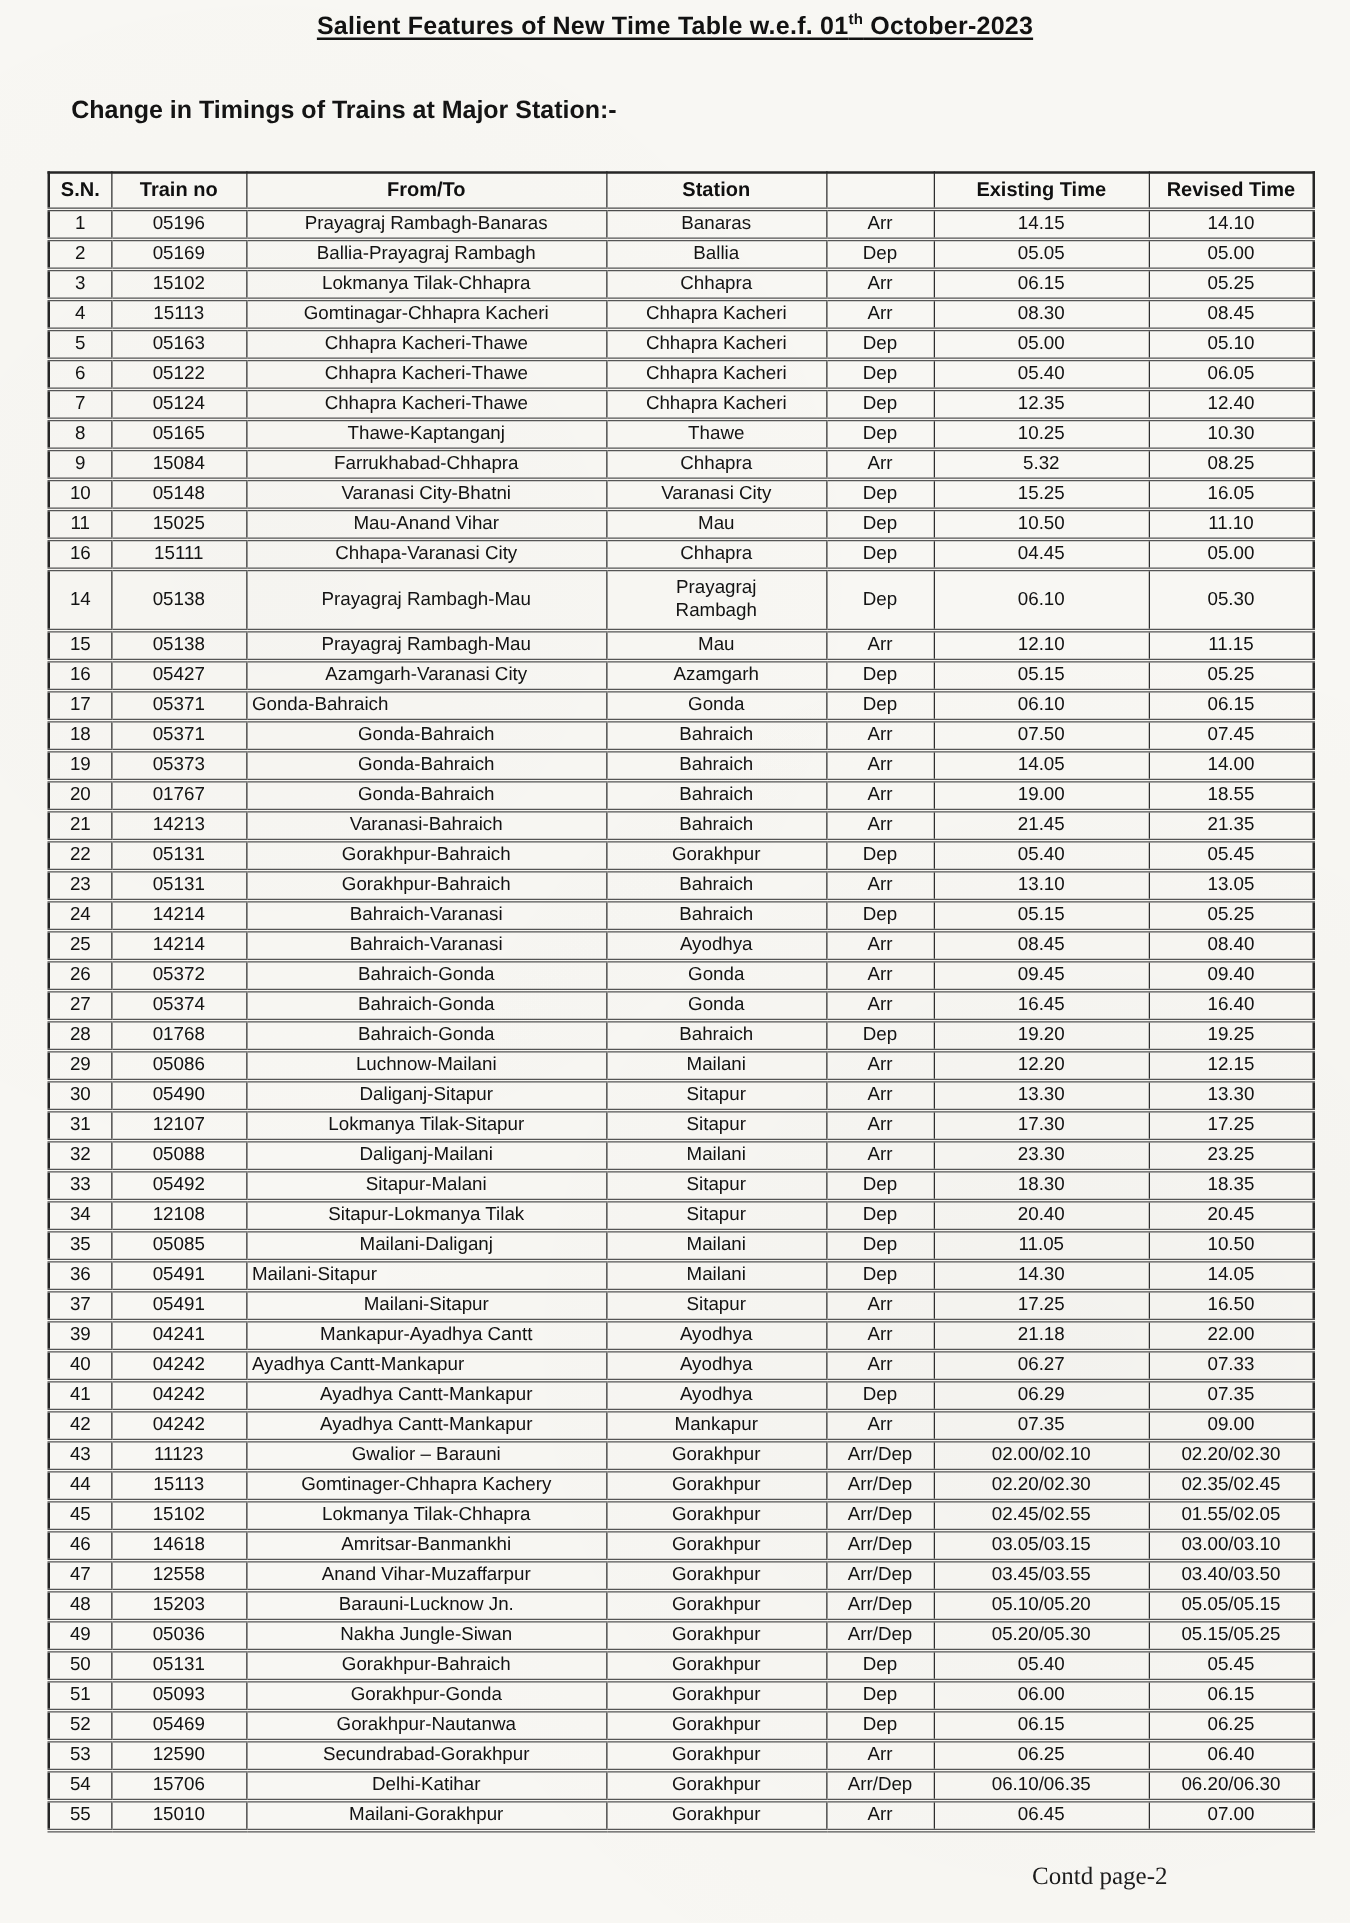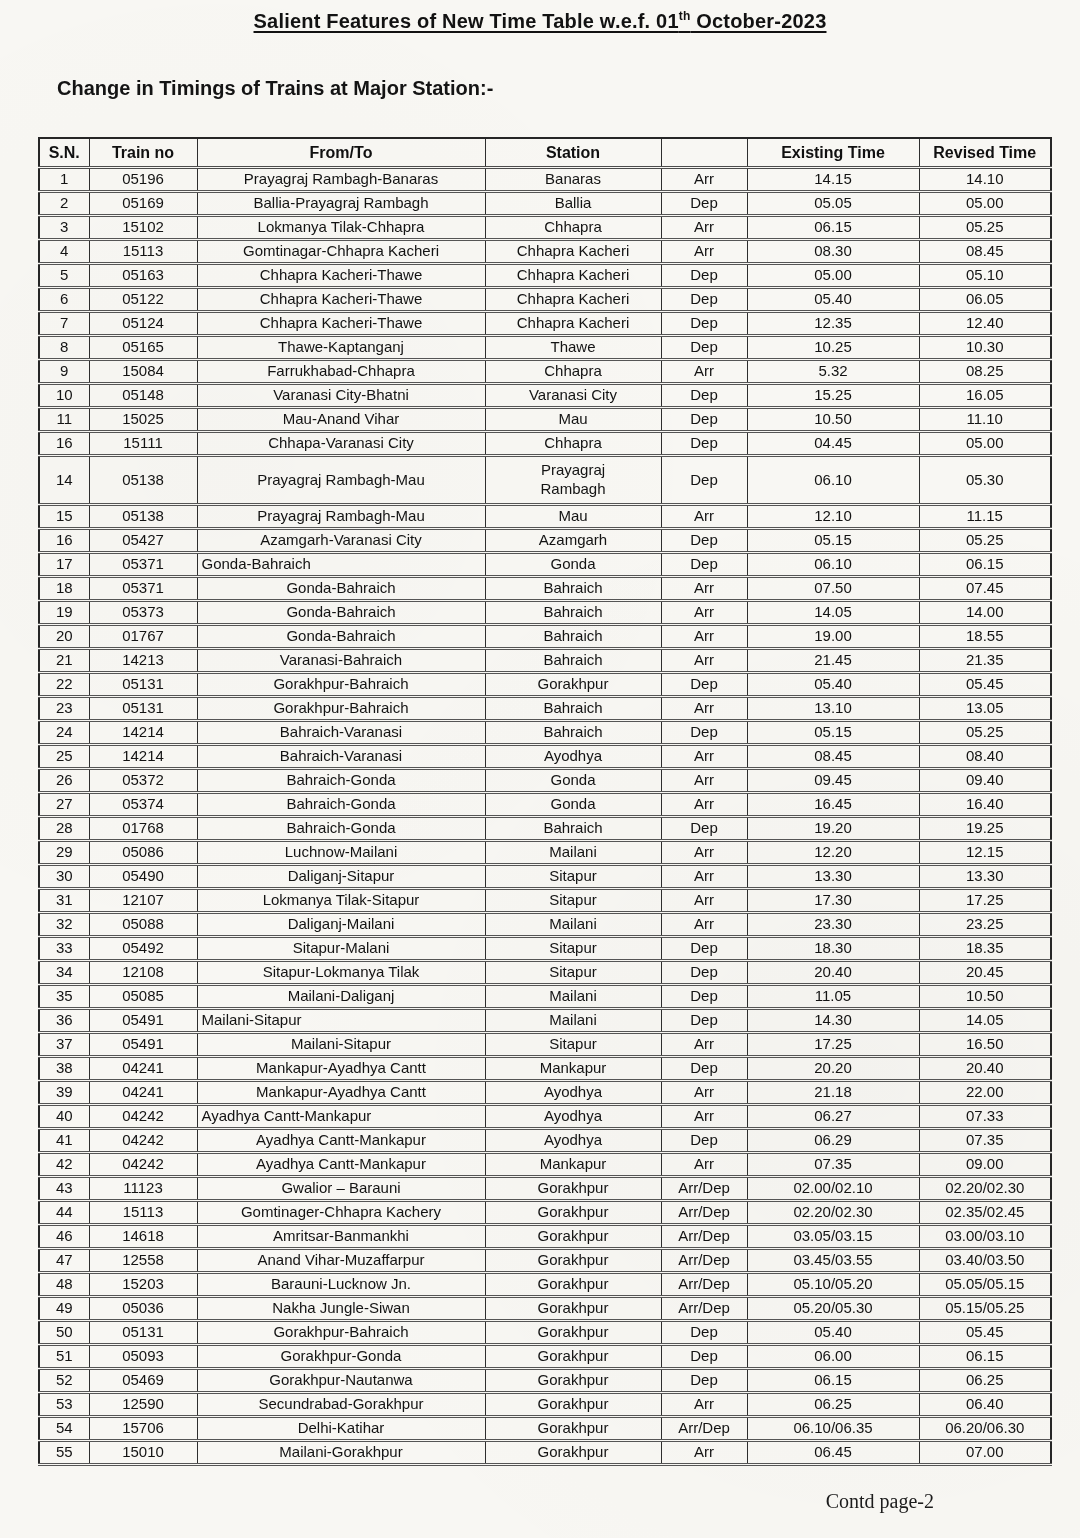--- a/index.html
+++ b/index.html
@@ -452,29 +452,20 @@
           <tr>
             <td>37</td>
             <td>05491</td>
             <td>Mailani-Sitapur</td>
             <td>Sitapur</td>
             <td>Arr</td>
             <td>17.25</td>
             <td>16.50</td>
           </tr>
           <tr>
-            <td>38</td>
-            <td>04241</td>
-            <td>Mankapur-Ayadhya Cantt</td>
-            <td>Mankapur</td>
-            <td>Dep</td>
-            <td>20.20</td>
-            <td>20.40</td>
-          </tr>
-          <tr>
             <td>39</td>
             <td>04241</td>
             <td>Mankapur-Ayadhya Cantt</td>
             <td>Ayodhya</td>
             <td>Arr</td>
             <td>21.18</td>
             <td>22.00</td>
           </tr>
           <tr>
             <td>40</td>
@@ -513,20 +504,29 @@
             <td>02.20/02.30</td>
           </tr>
           <tr>
             <td>44</td>
             <td>15113</td>
             <td>Gomtinager-Chhapra Kachery</td>
             <td>Gorakhpur</td>
             <td>Arr/Dep</td>
             <td>02.20/02.30</td>
             <td>02.35/02.45</td>
+          </tr>
+          <tr>
+            <td>45</td>
+            <td>15102</td>
+            <td>Lokmanya Tilak-Chhapra</td>
+            <td>Gorakhpur</td>
+            <td>Arr/Dep</td>
+            <td>02.45/02.55</td>
+            <td>01.55/02.05</td>
           </tr>
           <tr>
             <td>46</td>
             <td>14618</td>
             <td>Amritsar-Banmankhi</td>
             <td>Gorakhpur</td>
             <td>Arr/Dep</td>
             <td>03.05/03.15</td>
             <td>03.00/03.10</td>
           </tr>

